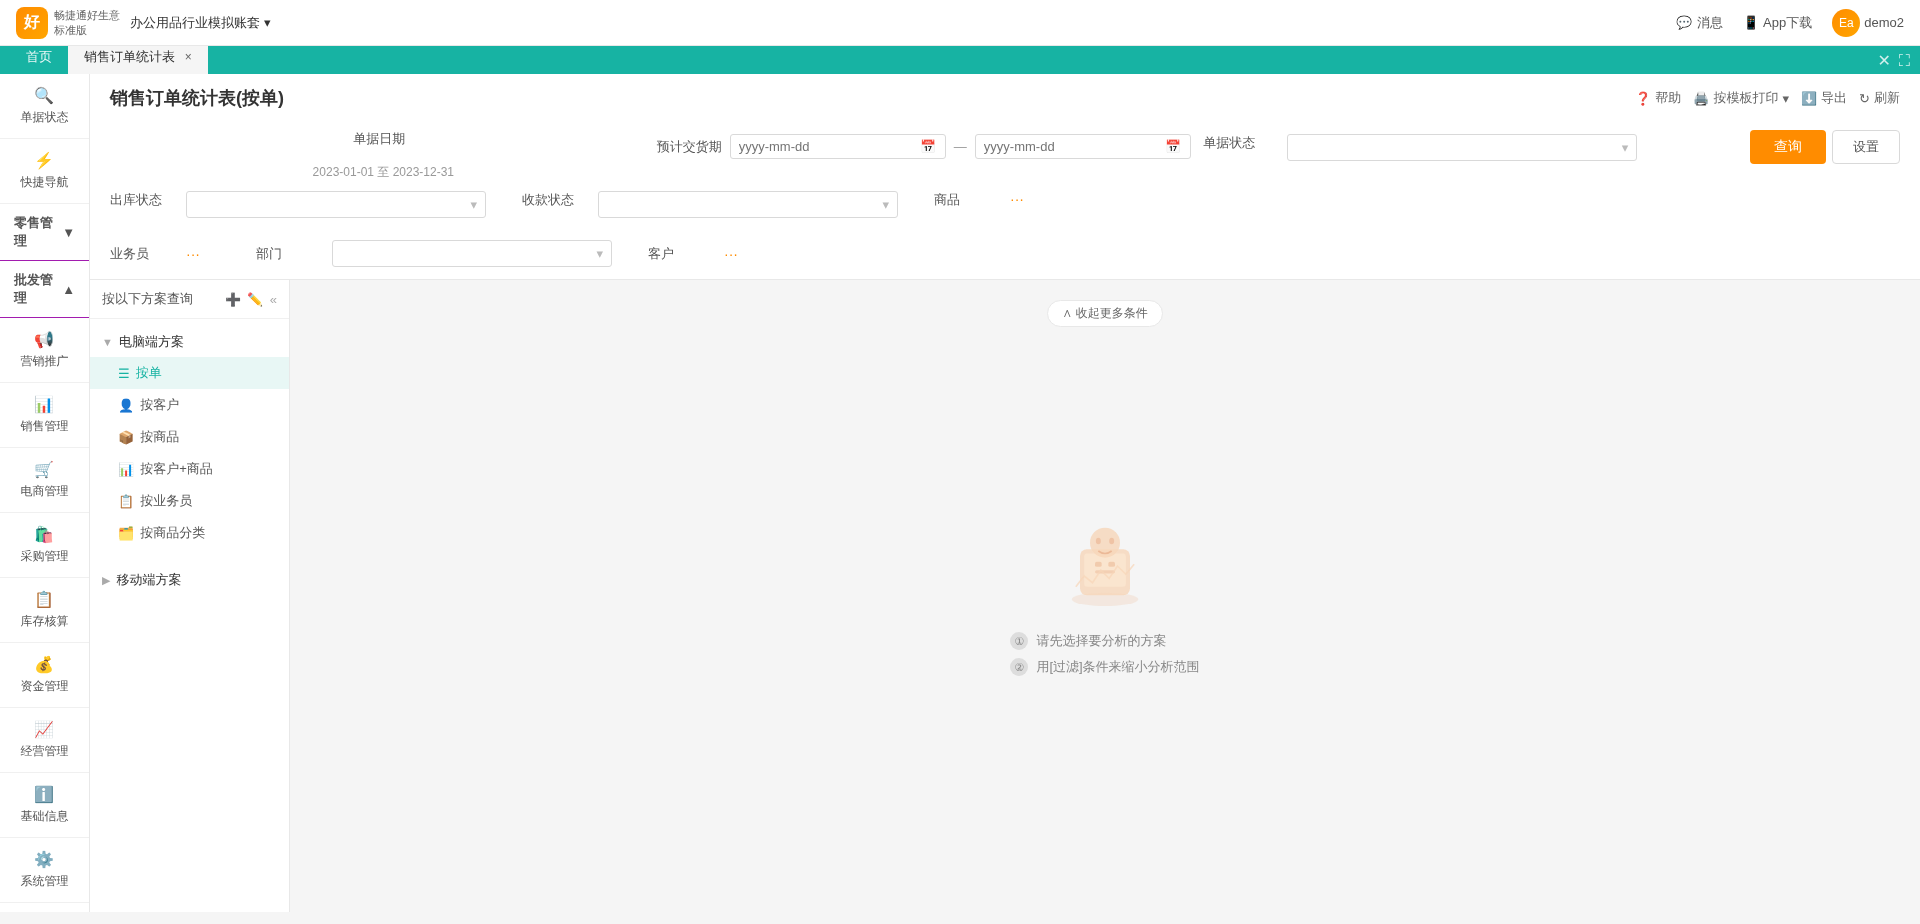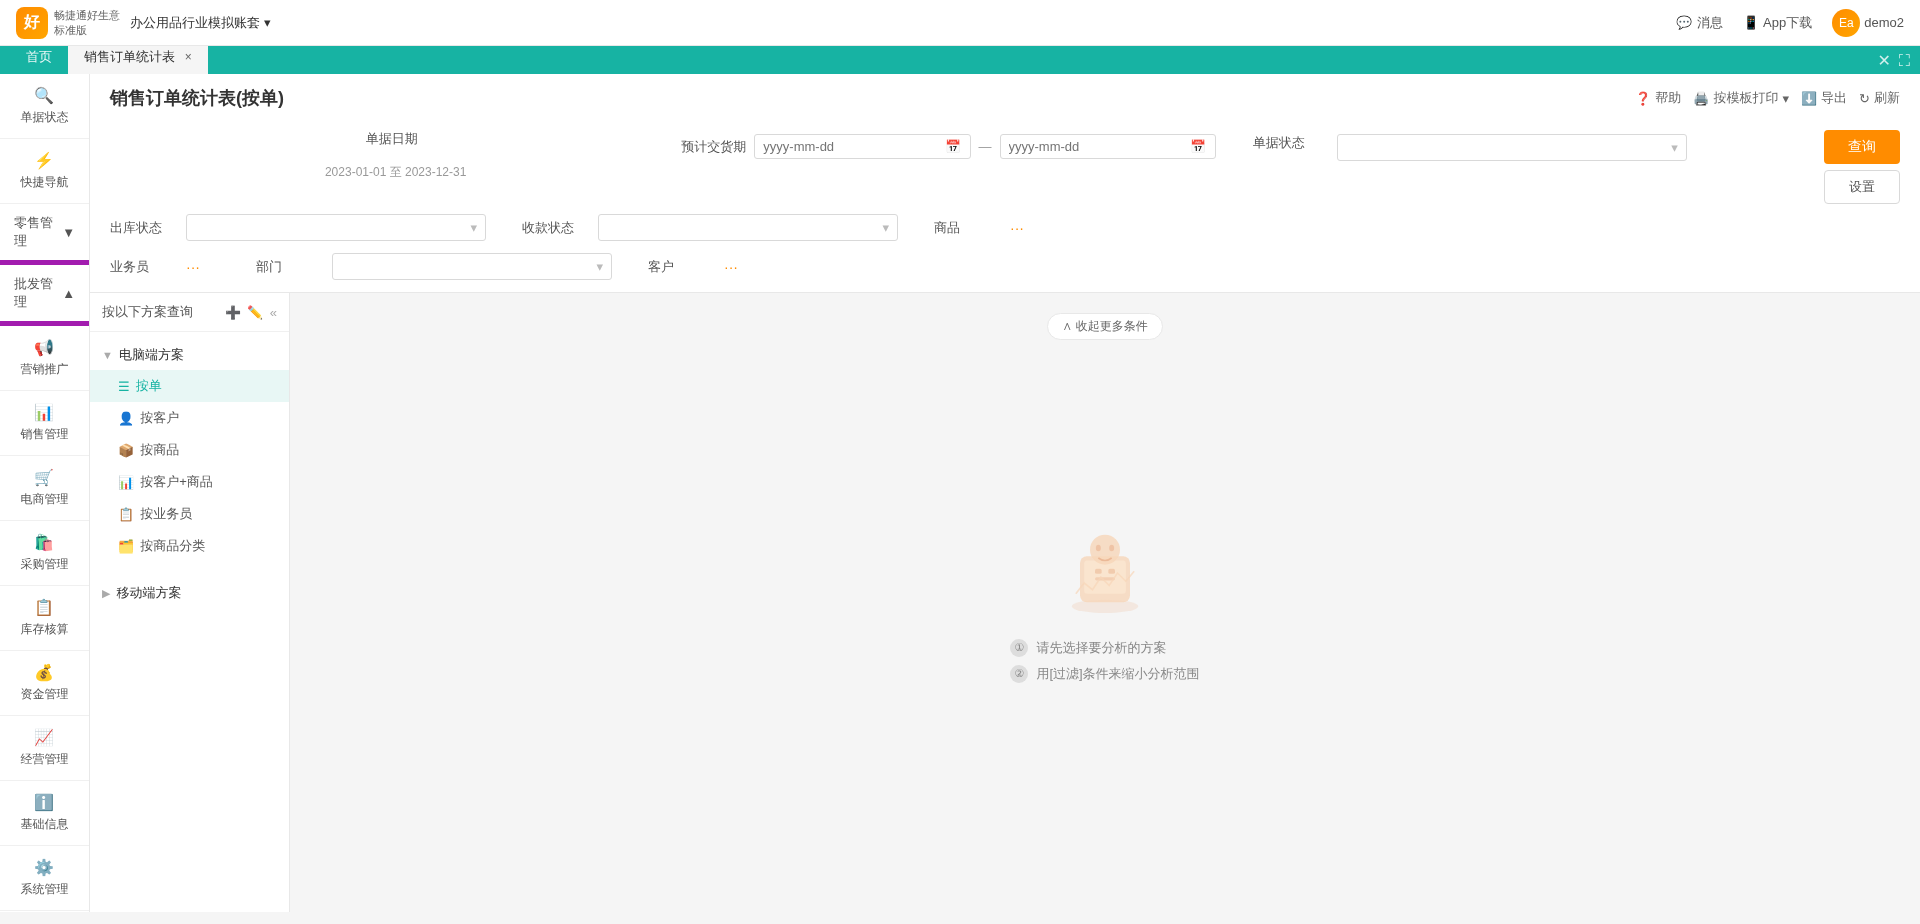--- a/index.html
+++ b/index.html
@@ -145,21 +145,22 @@
       font-size: 16px;
     }
     .sidebar-item-row {
       display: flex;
       align-items: center;
       justify-content: space-between;
       padding: 10px 14px;
       cursor: pointer;
       font-size: 13px;
       color: #555;
-      border-bottom: 5px solid #a21caf;
+      border-bottom: 1px solid #a21caf;
+      font-weight: bold;
     }
 
     
     .content-area {
       flex: 1;
       display: flex;
       flex-direction: column;
       overflow: hidden;
     }
 
@@ -285,21 +286,20 @@
       background: #fff;
       color: #555;
       border: 1px solid #d9d9d9;
       border-radius: 4px;
       padding: 7px 20px;
       font-size: 13px;
       cursor: pointer;
     }
     .filter-actions {
       display: flex;
-      flex-direction: column;
       gap: 6px;
       margin-left: auto;
     }
 
     
     .body-layout {
       display: flex;
       flex: 1;
       overflow: hidden;
     }
@@ -599,21 +599,21 @@
             <span>▾</span>
           </div>
         </div>
 
         <div class="filter-actions">
           <button class="btn-query">查询</button>
           <button class="btn-setting">设置</button>
         </div>
       </div>
 
-      <div style="display:flex; align-items:center; gap:16px; margin-bottom:12px;">
+      <div style="display:flex; gap:16px; margin-bottom:22px;">
         <span class="filter-label">出库状态</span>
         <div class="filter-select" style="min-width:300px;">
           <span></span>
           <span>▾</span>
         </div>
         <span class="filter-label" style="margin-left:20px;">收款状态</span>
         <div class="filter-select" style="min-width:300px;">
           <span></span>
           <span>▾</span>
         </div>

